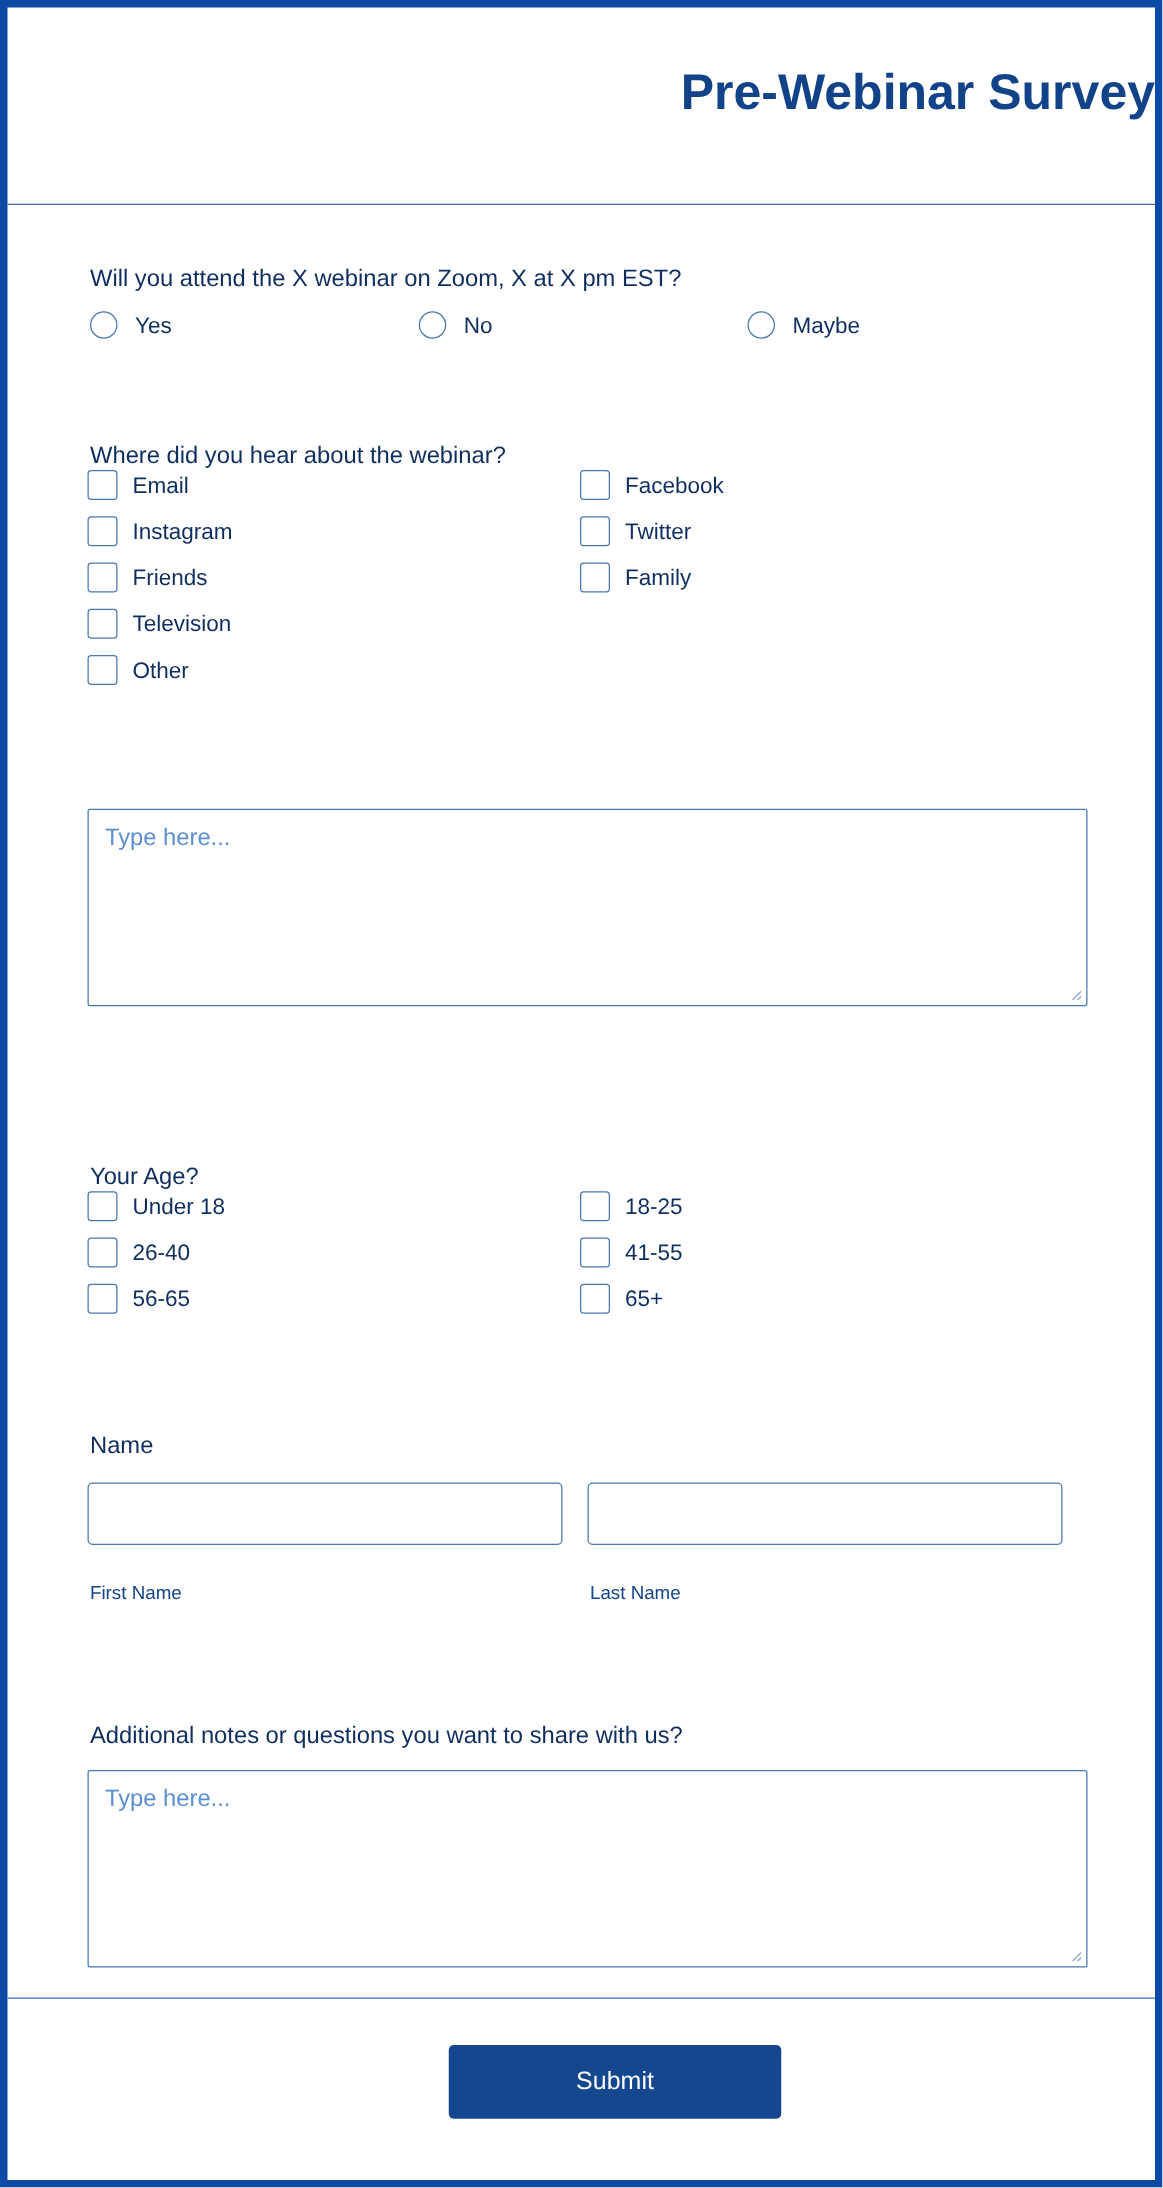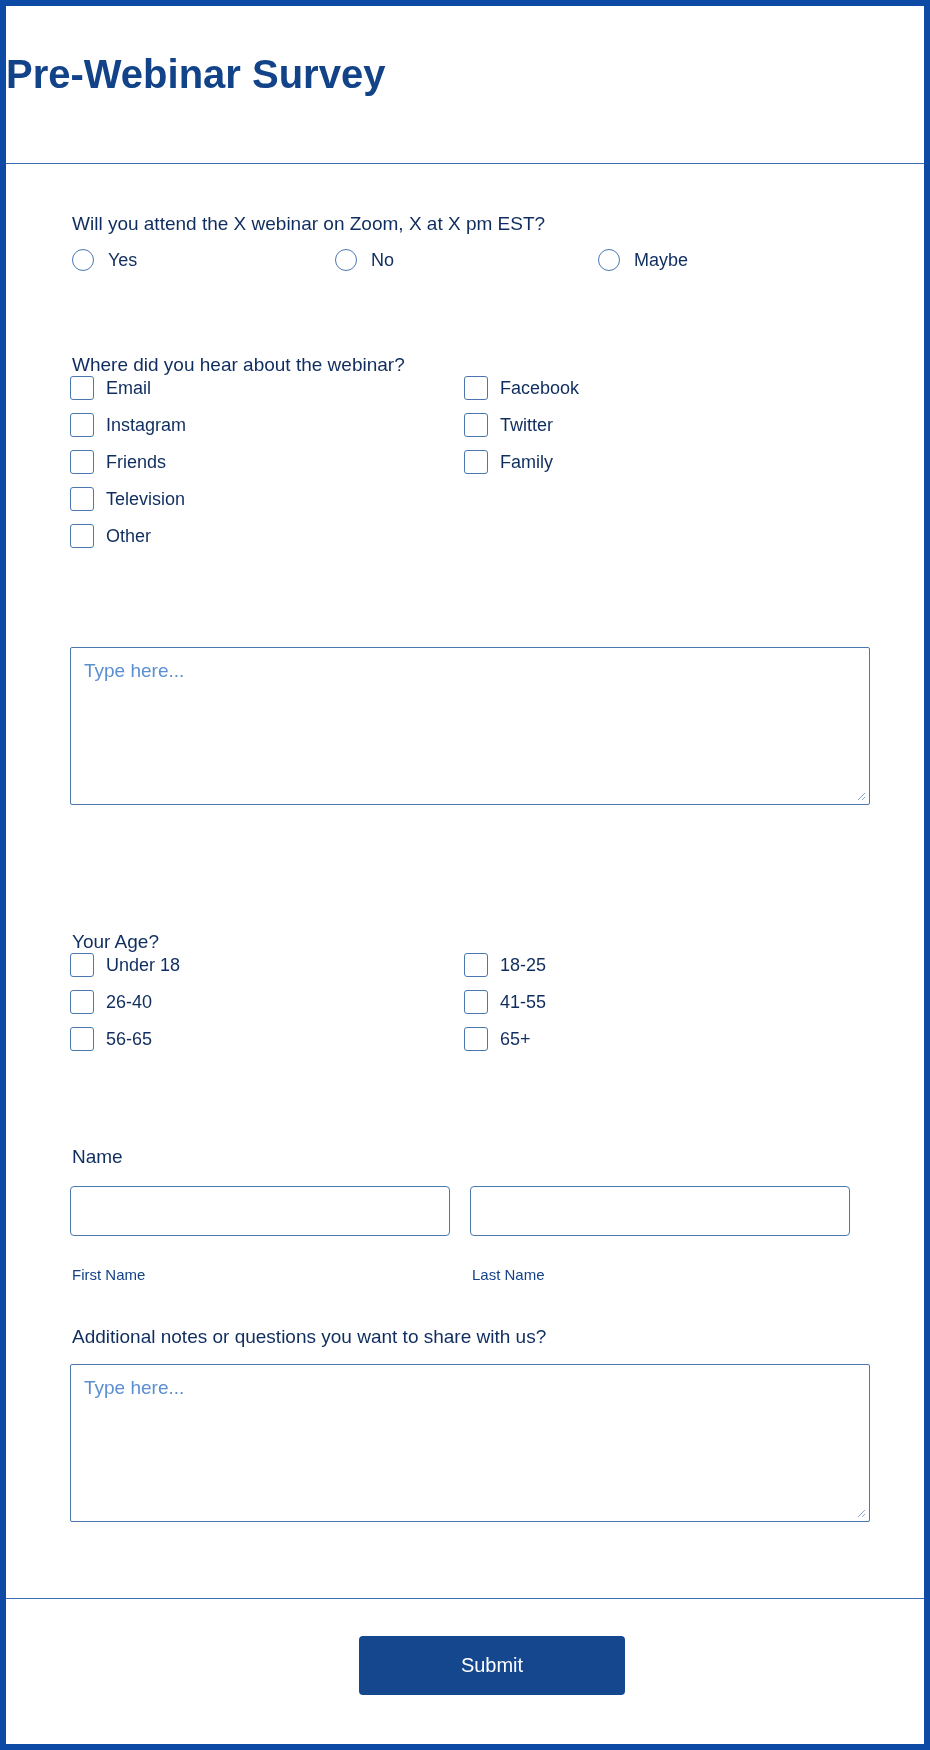--- a/index.html
+++ b/index.html
@@ -1,18 +1,18 @@
 <!DOCTYPE html>
 <html><head>
 <meta charset="utf-8">
 <style>
   html, body { margin: 0; padding: 0; background: #ffffff; }
   body { width: 930px; height: 1750px; font-family: "Liberation Sans", sans-serif; color: #0f2d5e; }
   .frame { position: relative; box-sizing: border-box; width: 930px; height: 1750px; border: 6px solid #0d4aa6; background: #fff; }
-  .header { height: 157px; border-bottom: 1px solid #3a6fb8; display: flex; align-items: center; justify-content: flex-start; }
+  .header { height: 157px; border-bottom: 1px solid #3a6fb8; display: flex; align-items: center; justify-content: flex-end; }
   .title { font-size: 40px; font-weight: bold; color: #124389; margin: 0; position: relative; top: -10px; }
   .section { position: absolute; left: 66px; right: 54px; }
   .question { font-size: 19px; color: #0f2d5e; margin: 0; }
   .radio-row { display: flex; margin-top: 14px; }
   .radio-opt { display: flex; align-items: center; width: 263px; cursor: pointer; }
   .radio { width: 22px; height: 22px; border: 1.5px solid #4a77b0; border-radius: 50%; box-sizing: border-box; margin-right: 14px; }
   .opt-label { font-size: 18px; color: #0f2d5e; }
   .check-grid { display: grid; grid-template-columns: 394px 394px; row-gap: 13px; }
   .check-opt { display: flex; align-items: center; cursor: pointer; height: 24px; }
   .checkbox { width: 24px; height: 24px; border: 1.5px solid #4a77b0; border-radius: 3px; box-sizing: border-box; margin-right: 12px; margin-left: -2px; }
@@ -137,21 +137,21 @@
         <div class="input"></div>
         <div class="sublabel">First Name</div>
       </div>
       <div class="name-col">
         <div class="input"></div>
         <div class="sublabel">Last Name</div>
       </div>
     </div>
   </div>
 
-  <div class="section" style="top:1320px;">
+  <div class="section" style="top:1372px;">
     <p class="question">Additional notes or questions you want to share with us?</p>
     <div class="textarea">
       <span class="placeholder">Type here...</span>
       <svg class="resize" viewBox="0 0 8 8">
           <path d="M8 1 L1 8 M8 5 L5 8" stroke="#8aa6cc" stroke-width="1"></path>
         </svg>
     </div>
   </div>
 
   <div class="footer-line"></div>

